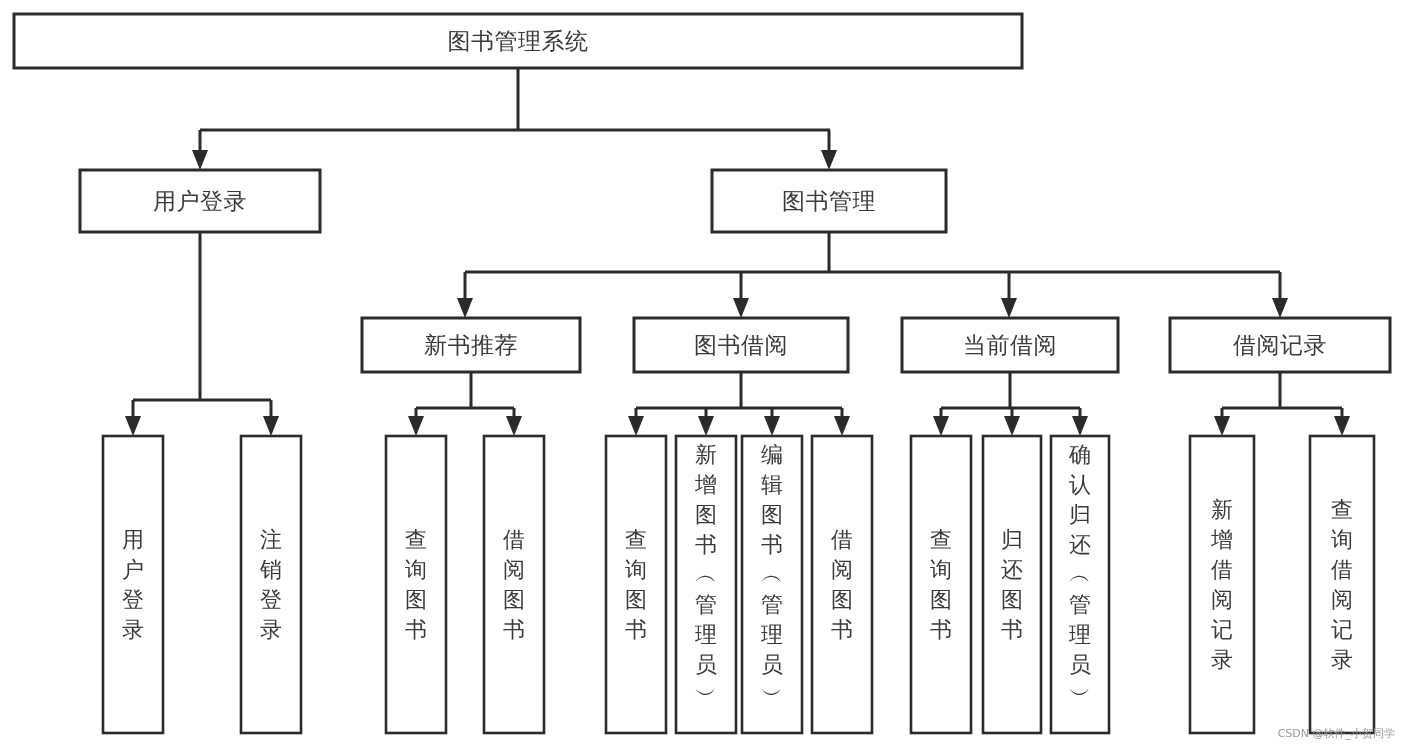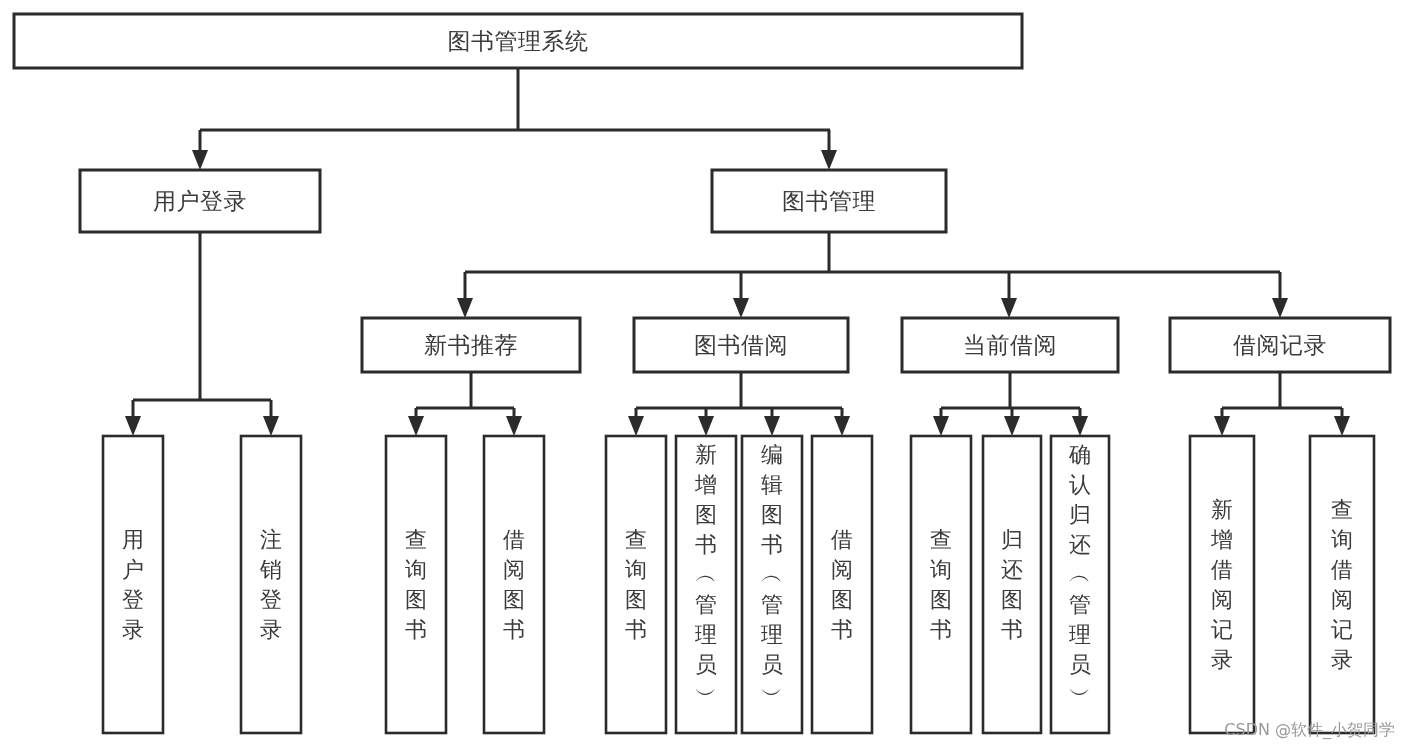--- a/index.html
+++ b/index.html
@@ -58,21 +58,21 @@
     font-size: 22px;
     fill: #3a3a3a;
     text-anchor: middle;
     letter-spacing: 0px;
   }
   .watermark {
     position: absolute;
     right: 10px;
     bottom: 6px;
     font-family: "DejaVu Sans", "Liberation Sans", sans-serif;
-    font-size: 16px;
+    font-size: 11px;
     color: #9a9a9a;
     white-space: nowrap;
     user-select: none;
   }
 </style>
 </head>
 <body>
 
 <div id="diagram-root">
   <svg id="diagram-svg" viewBox="0 0 1405 747" xmlns="http://www.w3.org/2000/svg">

